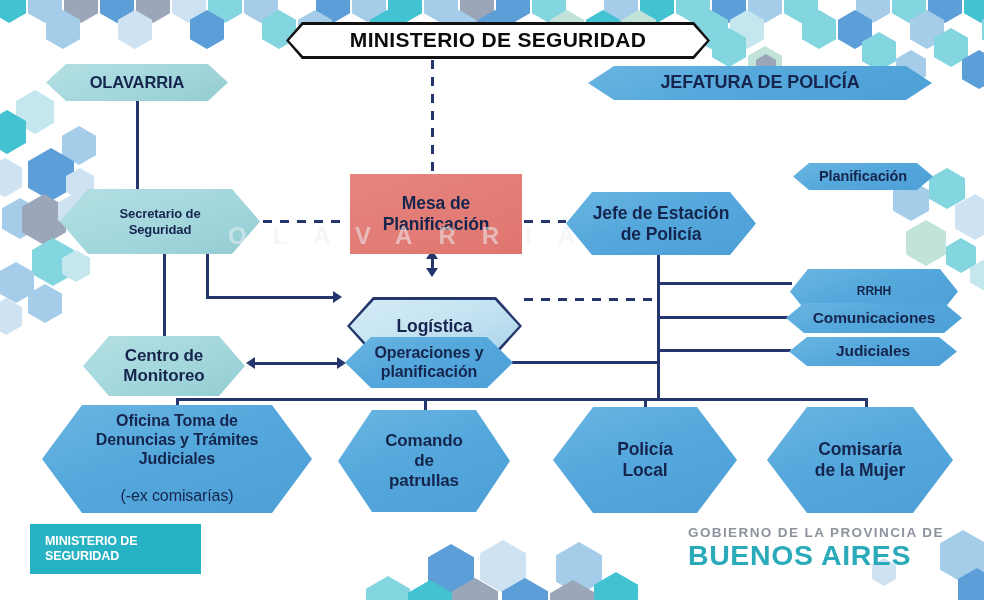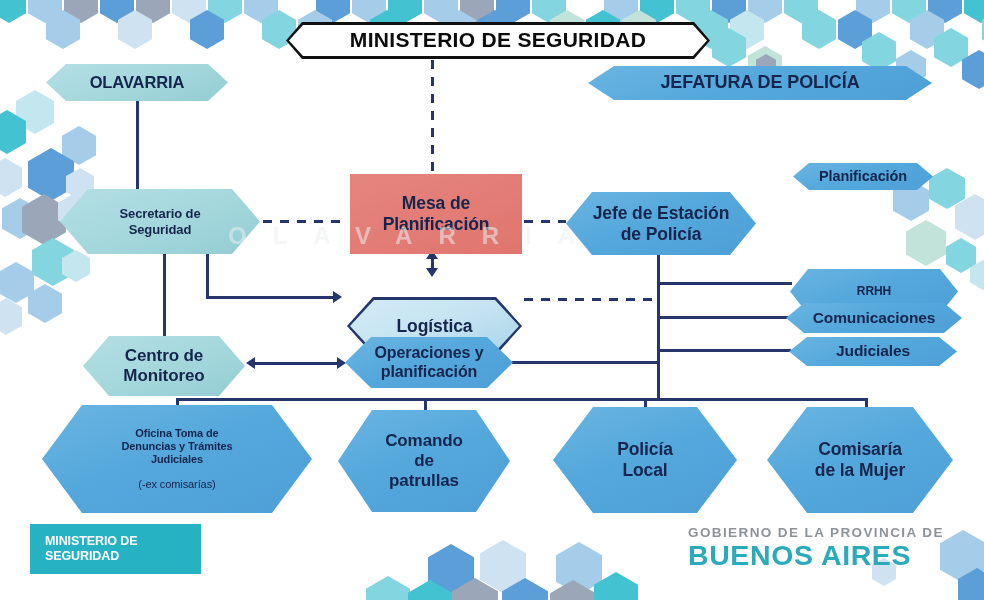--- a/index.html
+++ b/index.html
@@ -242,21 +242,21 @@
   <div class="hex tealnode" style="left:83px;top:336px;width:162px;height:60px;--pt:26px;font-size:17px">
     <span class="label">Centro de
 Monitoreo</span>
   </div>
 
   <div class="hex blue" style="left:345px;top:337px;width:168px;height:51px;--pt:26px;font-size:16px">
     <span class="label">Operaciones y
 planificación</span>
   </div>
 
-  <div class="hex blue" style="left:42px;top:405px;width:270px;height:108px;--pt:40px;font-size:11px">
+  <div class="hex blue" style="left:42px;top:405px;width:270px;height:108px;--pt:40px;font-size:16px">
     <span class="label"><span style="white-space:pre-line">Oficina Toma de
 Denuncias y Trámites
 Judiciales</span><br>
       <span class="sub">(-ex comisarías)</span></span>
   </div>
 
   <div class="hex blue" style="left:338px;top:410px;width:172px;height:102px;--pt:34px;font-size:17px">
     <span class="label">Comando
 de
 patrullas</span>

